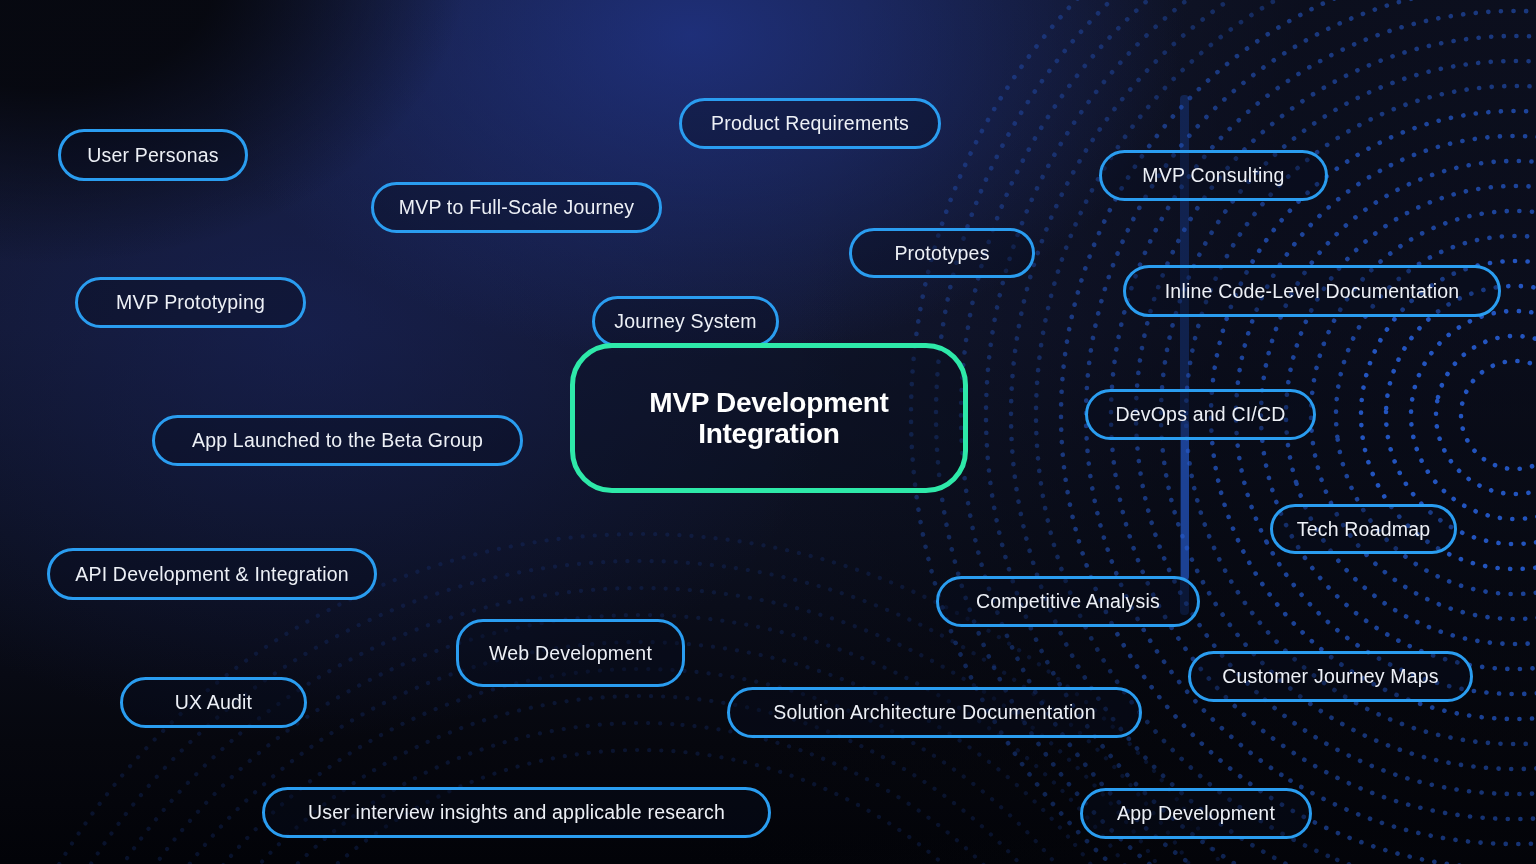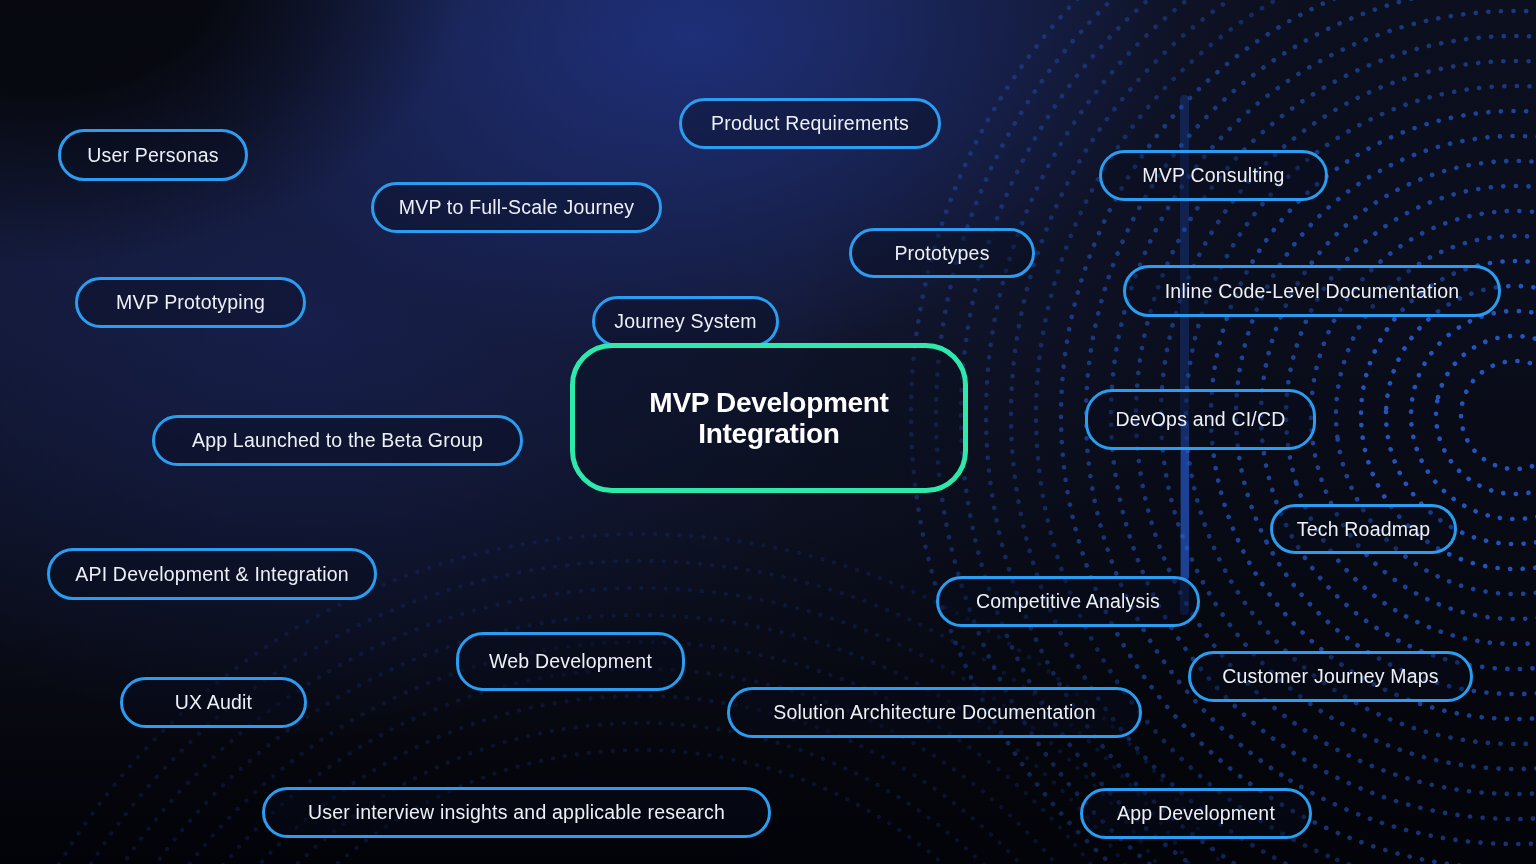--- a/index.html
+++ b/index.html
@@ -124,36 +124,36 @@
     </div>
   <div class="pill" style="left:1123px; top:222px; width:378px; height:52px;">
       <span>Inline Code-Level Documentation</span>
     </div>
   <div class="pill" style="left:75px;   top:234px; width:231px; height:51px;">
       <span>MVP Prototyping</span>
     </div>
   <div class="pill" style="left:592px;  top:253px; width:187px; height:51px;">
       <span>Journey System</span>
     </div>
-  <div class="pill" style="left:1085px; top:346px; width:231px; height:61px;">
+  <div class="pill" style="left:1085px; top:346px; width:231px; height:51px;">
       <span>DevOps and CI/CD</span>
     </div>
   <div class="pill" style="left:152px;  top:372px; width:371px; height:51px;">
       <span>App Launched to the Beta Group</span>
     </div>
   <div class="pill" style="left:1270px; top:461px; width:187px; height:50px;">
       <span>Tech Roadmap</span>
     </div>
   <div class="pill" style="left:47px;   top:505px; width:330px; height:52px;">
       <span>API Development &amp; Integration</span>
     </div>
   <div class="pill" style="left:936px;  top:533px; width:264px; height:51px;">
       <span>Competitive Analysis</span>
     </div>
-  <div class="pill" style="left:456px;  top:589px; width:229px; height:59px;">
+  <div class="pill" style="left:456px;  top:576px; width:229px; height:68px;">
       <span>Web Development</span>
     </div>
   <div class="pill" style="left:1188px; top:608px; width:285px; height:51px;">
       <span>Customer Journey Maps</span>
     </div>
   <div class="pill" style="left:120px;  top:634px; width:187px; height:51px;">
       <span>UX Audit</span>
     </div>
   <div class="pill" style="left:727px;  top:644px; width:415px; height:51px;">
       <span>Solution Architecture Documentation</span>

